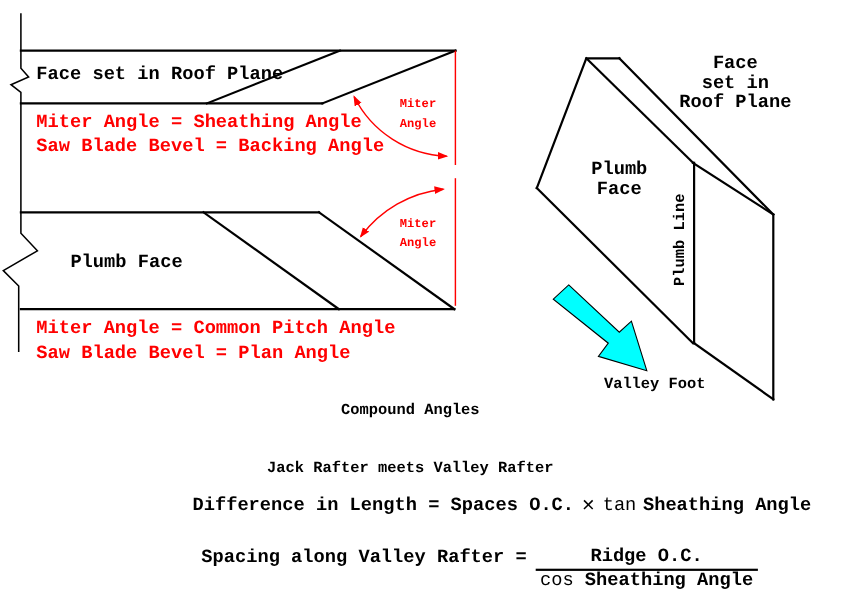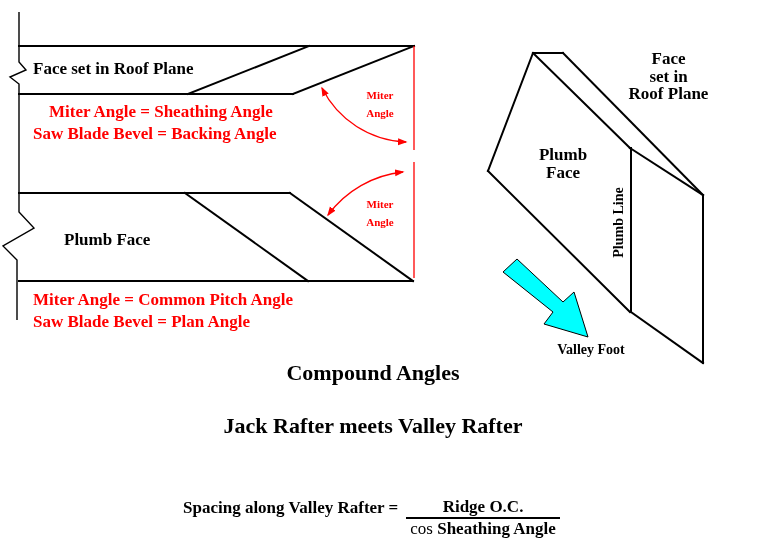--- a/index.html
+++ b/index.html
@@ -1,35 +1,35 @@
 <!DOCTYPE html>
 <html style="--red: #FF0000; --cyan: #00FFFF; --black: #000000; --bg: #FFFFFF;"><head>
 <meta charset="utf-8">
 <style>
   :root{
     --red:#FF0000; --cyan:#00FFFF; --black:#000000; --bg:#FFFFFF;
   }
   html,body{margin:0;padding:0;background:var(--bg);}
   #page{
     position:relative; width:766px; height:550px; background:var(--bg);
-    font-family:Liberation Serif, serif; color:var(--black); overflow:hidden;
+    font-family:Liberation Mono, monospace; color:var(--black); overflow:hidden;
   }
   #art{position:absolute; left:0; top:0;}
   .edge{stroke:var(--black); stroke-width:2; fill:none; stroke-linejoin:miter; stroke-linecap:square;}
   .thinline{stroke:var(--black); stroke-width:1.4; fill:none;}
   .redline{stroke:var(--red); stroke-width:1.3; fill:none;}
   .arrowhead{fill:var(--red);}
   .cyan-arrow{fill:var(--cyan); stroke:var(--black); stroke-width:1; stroke-linejoin:miter;}
   .lbl{position:absolute; font-weight:bold; white-space:nowrap;}
   .black{color:var(--black);}
   .red{color:var(--red);}
   .s17{font-size:17px; line-height:22px;}
   .s15{font-size:11px; line-height:18px;}
   .s14{font-size:14px; line-height:16px;}
-  .s22{font-size:22px; line-height:24px;}
+  .s22{font-size:14px; line-height:24px;}
   .ctr{text-align:center;}
   .rot{transform:rotate(-90deg); transform-origin:0 0;}
   .row{position:absolute; display:flex; align-items:center; white-space:nowrap;}
   .bold{font-weight:bold;}
   .plain{font-weight:normal;}
   .times{font-weight:normal; font-size:20px; margin:0 7px; line-height:20px;}
   .fnname{font-weight:normal; margin-right:6px;}
   .fraction{display:inline-block; text-align:center; margin-left:8px; vertical-align:middle;}
   .numer{font-weight:bold; font-size:17px; line-height:20px; padding:0 8px;}
   .fracbar{border-top:2px solid var(--black); height:0;}
@@ -73,38 +73,44 @@
     <line class="edge" x1="563" y1="53" x2="703" y2="195"></line>
     <line class="edge" x1="630" y1="148" x2="703" y2="195"></line>
     <line class="edge" x1="631" y1="148" x2="631" y2="312"></line>
     <line class="edge" x1="703" y1="195" x2="703" y2="363"></line>
     <line class="edge" x1="631" y1="312" x2="703" y2="363"></line>
 
     <polygon class="cyan-arrow" points="517,259 563,302 574,292 588,337 544,324 553,312 503,272"></polygon>
   </svg>
 
   <div class="lbl black s17" style="left:33px; top:58px;">Face set in Roof Plane</div>
-  <div class="lbl red s17" style="left:49px; top:101px;text-align:center;">Miter Angle = Sheathing Angle</div>
+  <div class="lbl red s17" style="left:33px; top:101px;text-align:center;">Miter Angle = Sheathing Angle</div>
   <div class="lbl red s17" style="left:33px; top:123px;">Saw Blade Bevel = Backing Angle</div>
   <div class="lbl red s15 ctr" style="left:352px; top:86px; width:56px;"><span>Miter</span><br><span>Angle</span></div>
 
   <div class="lbl black s17" style="left:64px; top:229px;text-align:right;">Plumb Face</div>
   <div class="lbl red s17" style="left:33px; top:289px;">Miter Angle = Common Pitch Angle</div>
   <div class="lbl red s17" style="left:33px; top:311px;">Saw Blade Bevel = Plan Angle</div>
   <div class="lbl red s15 ctr" style="left:352px; top:195px; width:56px;"><span>Miter</span><br><span>Angle</span></div>
 
   <div class="lbl black s17 ctr" style="left:606px; top:50px; width:125px; line-height:17.5px;"><span>Face</span><br><span>set in</span><br><span>Roof Plane</span></div>
   <div class="lbl black s17 ctr" style="left:513px; top:146px; width:100px; line-height:17.5px;"><span>Plumb</span><br><span>Face</span></div>
   <div class="lbl black s14 rot ctr" style="left:611px; top:260px; width:75px; height:16px;">Plumb Line</div>
   <div class="lbl black ctr" style="left:549px; top:342px; width:84px; font-size:14px; line-height:16px;">Valley Foot</div>
 
   <div class="lbl black s22 ctr" style="left:0px; top:361px; width:746px;">Compound Angles</div>
   <div class="lbl black s22 ctr" style="left:0px; top:386px; width:746px;margin-top:28px;">Jack Rafter meets Valley Rafter</div>
 
 
+  <div class="row s17" style="left:175px; top:450px;">
+    <span class="bold">Difference in Length = Spaces O.C.</span>
+    <span class="times">×</span>
+    <span class="fnname">tan</span>
+    <span class="bold">Sheathing Angle</span>
+  </div>
 
   <div class="row s17" style="left:183px; top:497px;">
     <span class="bold">Spacing along Valley Rafter =</span>
     <span class="fraction">
       <span class="numer" style="display:block;">Ridge O.C.</span>
       <span class="denom fracbar" style="display:block;"><span class="plain">cos</span> <span class="bold">Sheathing Angle</span></span>
     </span>
   </div>
 
 </div>

